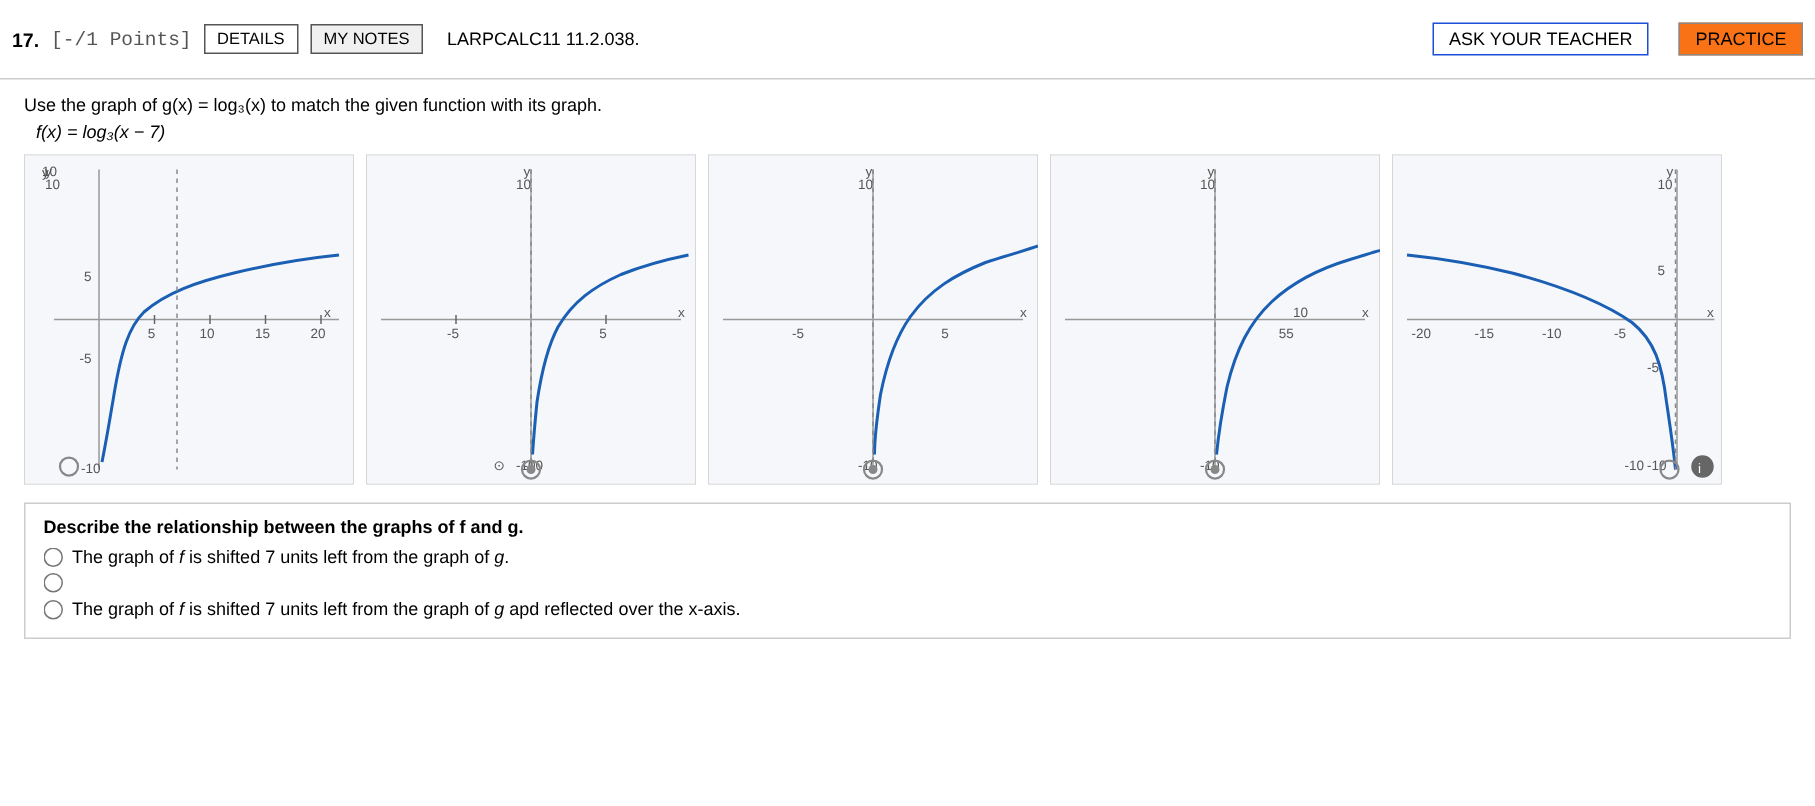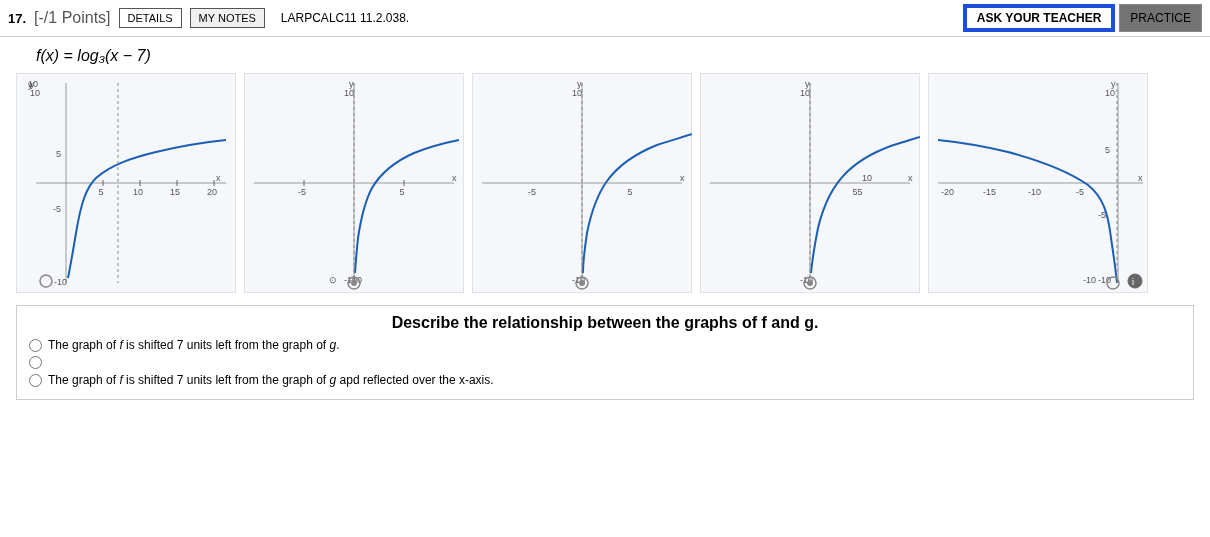--- a/index.html
+++ b/index.html
@@ -1,41 +1,41 @@
 <!DOCTYPE html>
 <html><head>
   <meta charset="utf-8">
   <style>
     * { box-sizing: border-box; margin: 0; padding: 0; }
     body { font-family: Arial, sans-serif; font-size: 12px; background: #fff; color: #000; width: 1210px; min-height: 537px; overflow-x: hidden; }
 
     
-    .top-bar { display: flex; align-items: center; justify-content: space-between; padding: 4px 8px; border-bottom: 1px solid #ccc; }
+    .top-bar { display: flex; align-items: center; justify-content: space-between; padding: 15px 8px; border-bottom: 1px solid #ccc; }
     .top-bar-left { display: flex; align-items: center; gap: 8px; }
     .problem-num { font-size: 13px; font-weight: bold; }
-    .points-badge { font-size: 16px; color: #555; }
+    .points-badge { font-size: 13px; color: #555; font-family: Liberation Mono, monospace; }
     .btn-details, .btn-notes { border: 1px solid #555; padding: 3px 8px; font-size: 11px; cursor: pointer; background: #f0f0f0; }
     .btn-details { background: #fff; }
     .problem-ref { font-size: 12px; margin-left: 8px; }
     .top-bar-right { display: flex; gap: 4px; }
-    .btn-ask { background: #fff; border: 4px solid #1d4ed8; padding: 3px 10px; font-size: 12px; cursor: pointer; font-weight: bold; }
-    .btn-practice { background: #737373; border: 1px solid #888; padding: 3px 10px; font-size: 12px; cursor: pointer; }
+    .btn-ask { background: #fff; border: 1px solid #1d4ed8; padding: 3px 10px; font-size: 12px; cursor: pointer; font-weight: normal; }
+    .btn-practice { background: #f97316; border: 1px solid #888; padding: 3px 10px; font-size: 12px; cursor: pointer; margin-left: 16px; }
 
     
     .main { padding: 10px 16px; }
     .problem-text { font-size: 12px; margin-bottom: 4px; }
-    .function-label { font-size: 16px; margin-bottom: 8px; margin-left: 20px; }
+    .function-label { font-size: 12px; margin-bottom: 8px; margin-left: 8px; }
 
     
     .graphs-row { display: flex; gap: 8px; margin-bottom: 12px; }
     .graph-container { position: relative; width: 220px; height: 220px; }
 
     
     .describe-section { border: 1px solid #ccc; padding: 8px 12px; margin-bottom: 8px; }
-    .describe-title { font-size: 16px; font-weight: bold; margin-bottom: 6px; text-align: center; }
+    .describe-title { font-size: 12px; font-weight: bold; margin-bottom: 6px; }
     .radio-option { display: flex; align-items: center; gap: 6px; margin-bottom: 4px; font-size: 12px; }
     .radio-option input[type="radio"] { cursor: pointer; }
 
     svg { display: block; }
   </style>
 </head>
 <body>
 
 <div class="top-bar">
   <div class="top-bar-left">
@@ -45,20 +45,21 @@
     <button class="btn-notes">MY NOTES</button>
     <span class="problem-ref">LARPCALC11 11.2.038.</span>
   </div>
   <div class="top-bar-right">
     <button class="btn-ask">ASK YOUR TEACHER</button>
     <button class="btn-practice">PRACTICE</button>
   </div>
 </div>
 
 <div class="main">
+  <div class="problem-text">Use the graph of g(x) = log₃(x) to match the given function with its graph.</div>
   <div class="function-label">
     <em>f(x) = log₃(x − 7)</em>
   </div>
 
   <div class="graphs-row">
 
     <div class="graph-container">
       <svg width="220" height="220">
 
         <rect width="220" height="220" fill="#f5f7fa" stroke="#ccc"></rect>

